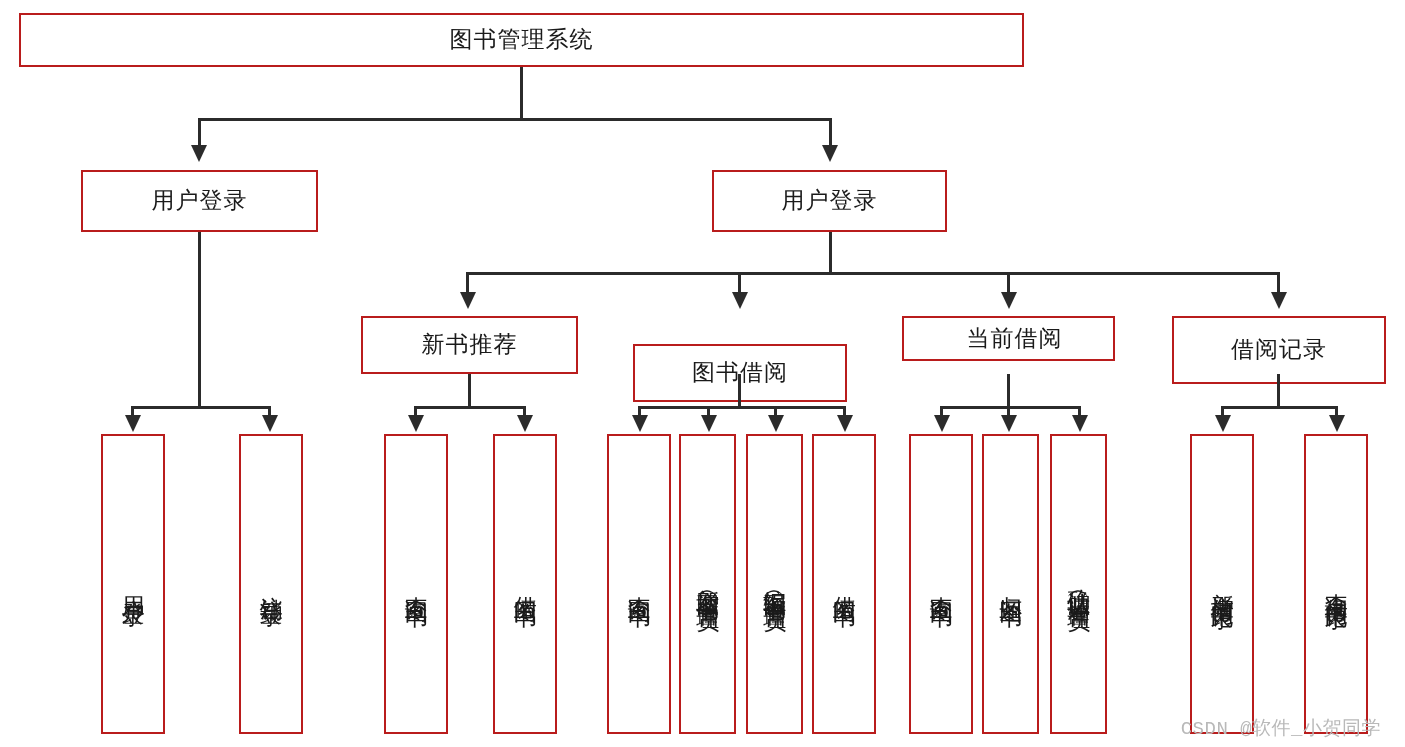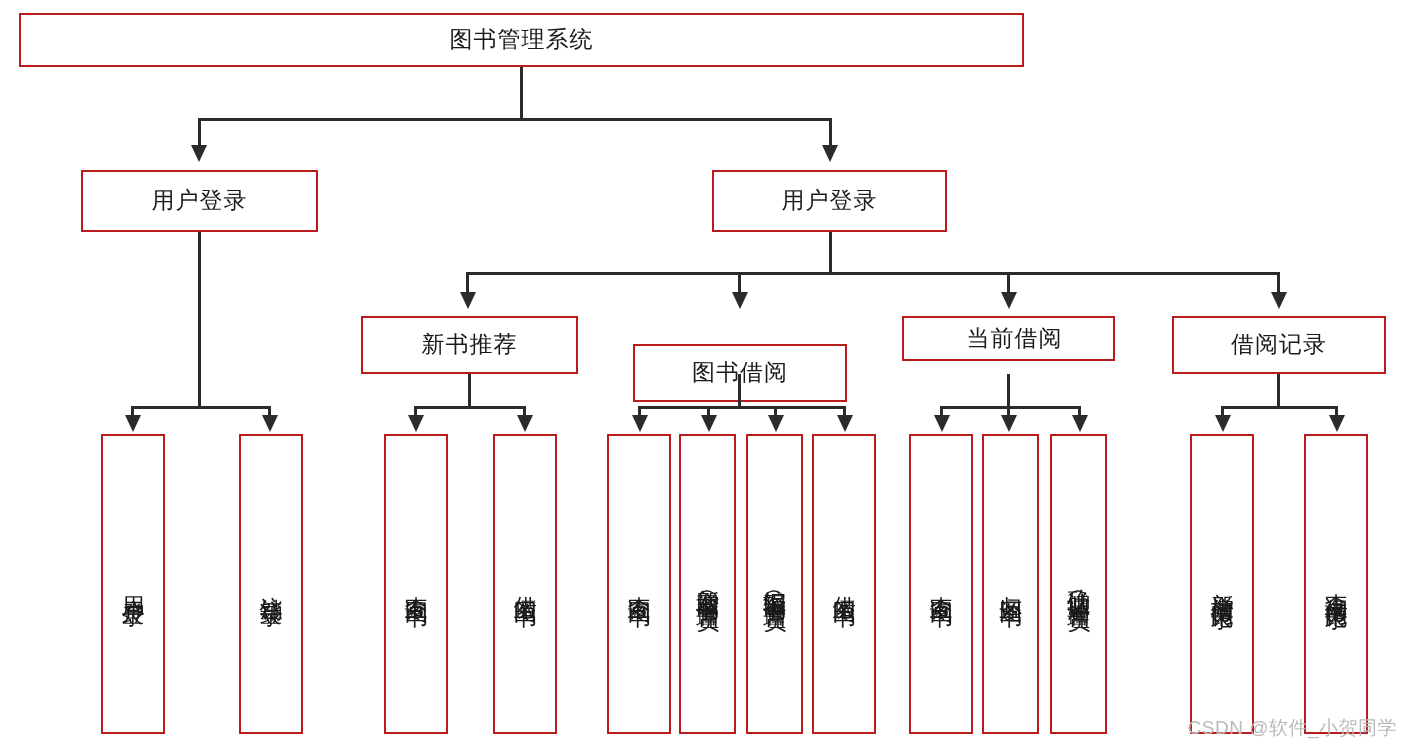--- a/index.html
+++ b/index.html
@@ -55,26 +55,27 @@
   .arrow {
     position: absolute;
     width: 0;
     height: 0;
     border-left: 8px solid transparent;
     border-right: 8px solid transparent;
     border-top: 17px solid #2b2b2b;
   }
   .watermark {
     position: absolute;
-    right: 8px;
+    right: 24px;
     bottom: 6px;
     font-size: 19px;
     color: #b9b9b9;
     letter-spacing: 0.5px;
     white-space: nowrap;
+    font-family: Liberation Mono, monospace;
   }
 </style>
 </head>
 <body>
 
 <div id="canvas">
 
   <div class="node horiz" style="left:19px; top:13px; width:1005px; height:54px;">
     <span>图书管理系统</span>
   </div>
@@ -116,21 +117,21 @@
 
   <div class="node horiz" style="left:361px; top:316px; width:217px; height:58px;">
     <span>新书推荐</span>
   </div>
   <div class="node horiz" style="left:633px; top:316px; width:214px; height:58px;margin-top:28px;">
     <span>图书借阅</span>
   </div>
   <div class="node horiz" style="left:902px; top:316px; width:213px; height:45px;padding-left:12px;">
     <span>当前借阅</span>
   </div>
-  <div class="node horiz" style="left:1172px; top:316px; width:214px; height:58px;">
+  <div class="node horiz" style="left:1172px; top:316px; width:214px; height:68px;">
     <span>借阅记录</span>
   </div>
 
   <div class="conn vline" style="left:468px; top:374px; width:3px; height:32px;"></div>
   <div class="conn hline" style="left:414px; top:406px; width:112px; height:3px;"></div>
   <div class="conn vline" style="left:414px; top:406px; width:3px; height:11px;"></div>
   <div class="arrow" style="left:408px; top:415px;"></div>
   <div class="conn vline" style="left:523px; top:406px; width:3px; height:11px;"></div>
   <div class="arrow" style="left:517px; top:415px;"></div>
 

